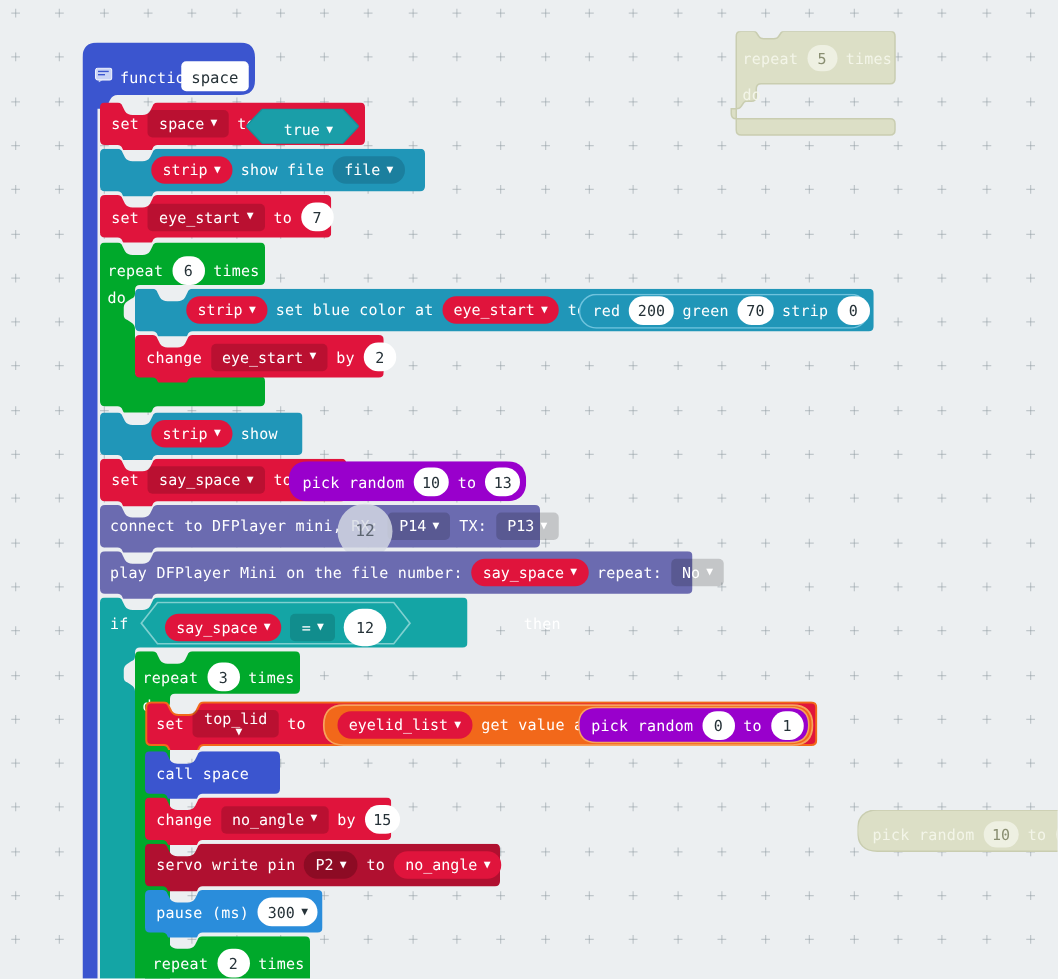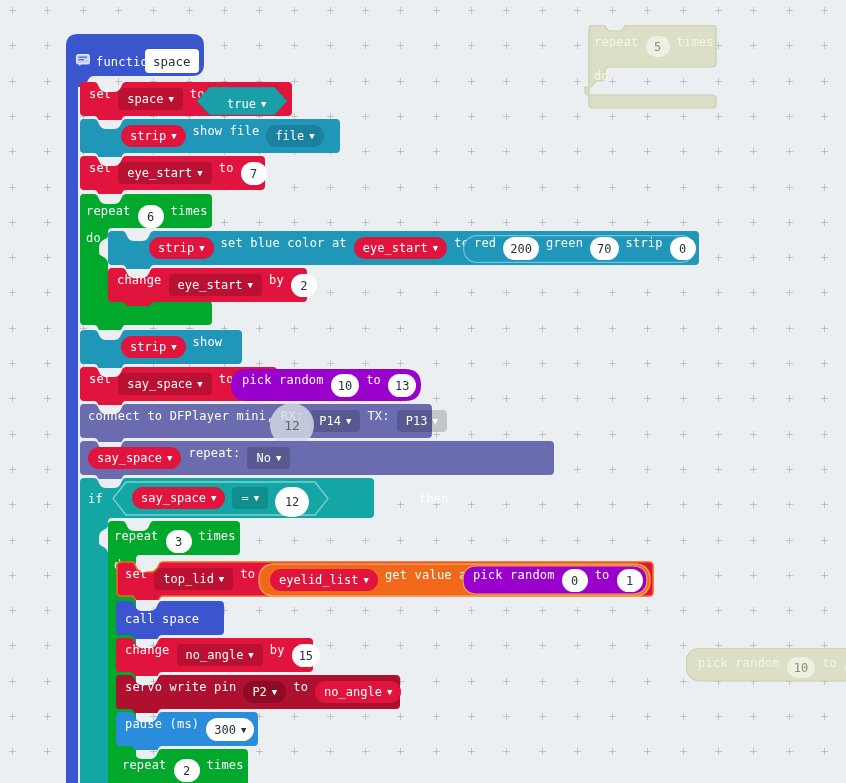--- a/index.html
+++ b/index.html
@@ -64,21 +64,21 @@
     font-size:12px; padding: 0 8px; box-sizing:border-box;
     font-family: "DejaVu Sans Mono", "Liberation Mono", monospace;
   }
   .numdd .car { margin-left: 5px; font-size: 9px; }
 
   .varfld { background:#e0143c; color:#fff; }
   .darkfld { background: rgba(0,0,0,0.17); color:#fff; }
   .whitefld { background:#ffffff; color:#263238; }
 
   
-  .row { position:absolute; display:flex; gap:7px; }
+  .row { position:absolute; display:flex; align-items:center; gap:7px; }
 
   
   .ghost { opacity: 1; }
   .ghost .lbl { color: #f5f7ed; }
 </style>
 </head>
 <body>
 
 <div id="canvas" style="background-image:none;"></div>
 <div id="grid">
@@ -1351,20 +1351,21 @@
 
 <div class="blk" style="left:270px; top:403px; width:44px; height:44px; border-radius:50%; background:rgba(215,220,228,0.82); display:flex; align-items:center; justify-content:center;">
   <span style="color:#5c6570; font-size:13px; font-family:'DejaVu Sans Mono','Liberation Mono',monospace;">12</span>
 </div>
 
 <svg class="blk" style="left:80px; top:441px;" width="474" height="38" viewBox="0 0 474 38">
   <path d="M0 4 Q0 0 4 0 L14 0 Q17 0 18 3 L20 7 Q22 10 26 10 L34 10 Q38 10 40 7 L42 3 Q43 0 46 0 L470 0 Q474 0 474 4 L474 30 Q474 34 470 34 L46 34 Q43 34 42 37 L40 41 Q38 44 34 44 L26 44 Q22 44 20 41 L18 37 Q17 34 14 34 L4 34 Q0 34 0 30 Z" fill="#6b6bb0"></path>
 </svg>
 <div class="blk" style="left:80px; top:441px; width:474px; height:38px; pointer-events:none;">
   <div class="row" style="left:8px; top:6px;">
+    <span class="lbl">play DFPlayer Mini on the file number:</span>
     <span class="fld varfld" style="pointer-events:auto;">
       <span>say_space</span>
         <span class="car">▼</span>
     </span>
     <span class="lbl">repeat:</span>
     <span class="fld darkfld" style="border-radius:4px; pointer-events:auto;">
       <span>No</span>
         <span class="car">▼</span>
     </span>
   </div>
@@ -1407,21 +1408,21 @@
     <span class="lbl">do</span>
   </div>
 </div>
 
 <svg class="blk" style="left:116px; top:561px;" width="538" height="39" viewBox="0 0 538 39">
   <path d="M1 5 Q1 1 5 1 L15 1 Q18 1 19 4 L21 8 Q23 11 27 11 L35 11 Q39 11 41 8 L43 4 Q44 1 47 1 L533 1 Q537 1 537 5 L537 31 Q537 35 533 35 L47 35 Q44 35 43 38 L41 42 Q39 45 35 45 L27 45 Q23 45 21 42 L19 38 Q18 35 15 35 L5 35 Q1 35 1 31 Z" fill="#e0143c" stroke="#f2681a" stroke-width="1.6"></path>
 </svg>
 <div class="blk" style="left:116px; top:561px; width:538px; height:39px; pointer-events:none;">
   <div class="row" style="left:9px; top:7px;">
     <span class="lbl">set</span>
-    <span class="fld darkfld" style="border-radius:4px; pointer-events:auto;">
+    <span class="fld darkfld" style="border-radius:4px; pointer-events:auto;flex-direction:column;">
       <span>top_lid</span>
         <span class="car">▼</span>
     </span>
     <span class="lbl">to</span>
   </div>
 </div>
 <svg class="blk" style="left:258px; top:563px;" width="393" height="34" viewBox="0 0 393 34">
   <path d="M17 1 L376 1 Q392 1 392 17 Q392 33 376 33 L17 33 Q1 33 1 17 Q1 1 17 1 Z" fill="#f2681a" stroke="#f7a35c" stroke-width="1.4"></path>
 </svg>
 <div class="blk" style="left:258px; top:563px; width:393px; height:34px; pointer-events:none;">

